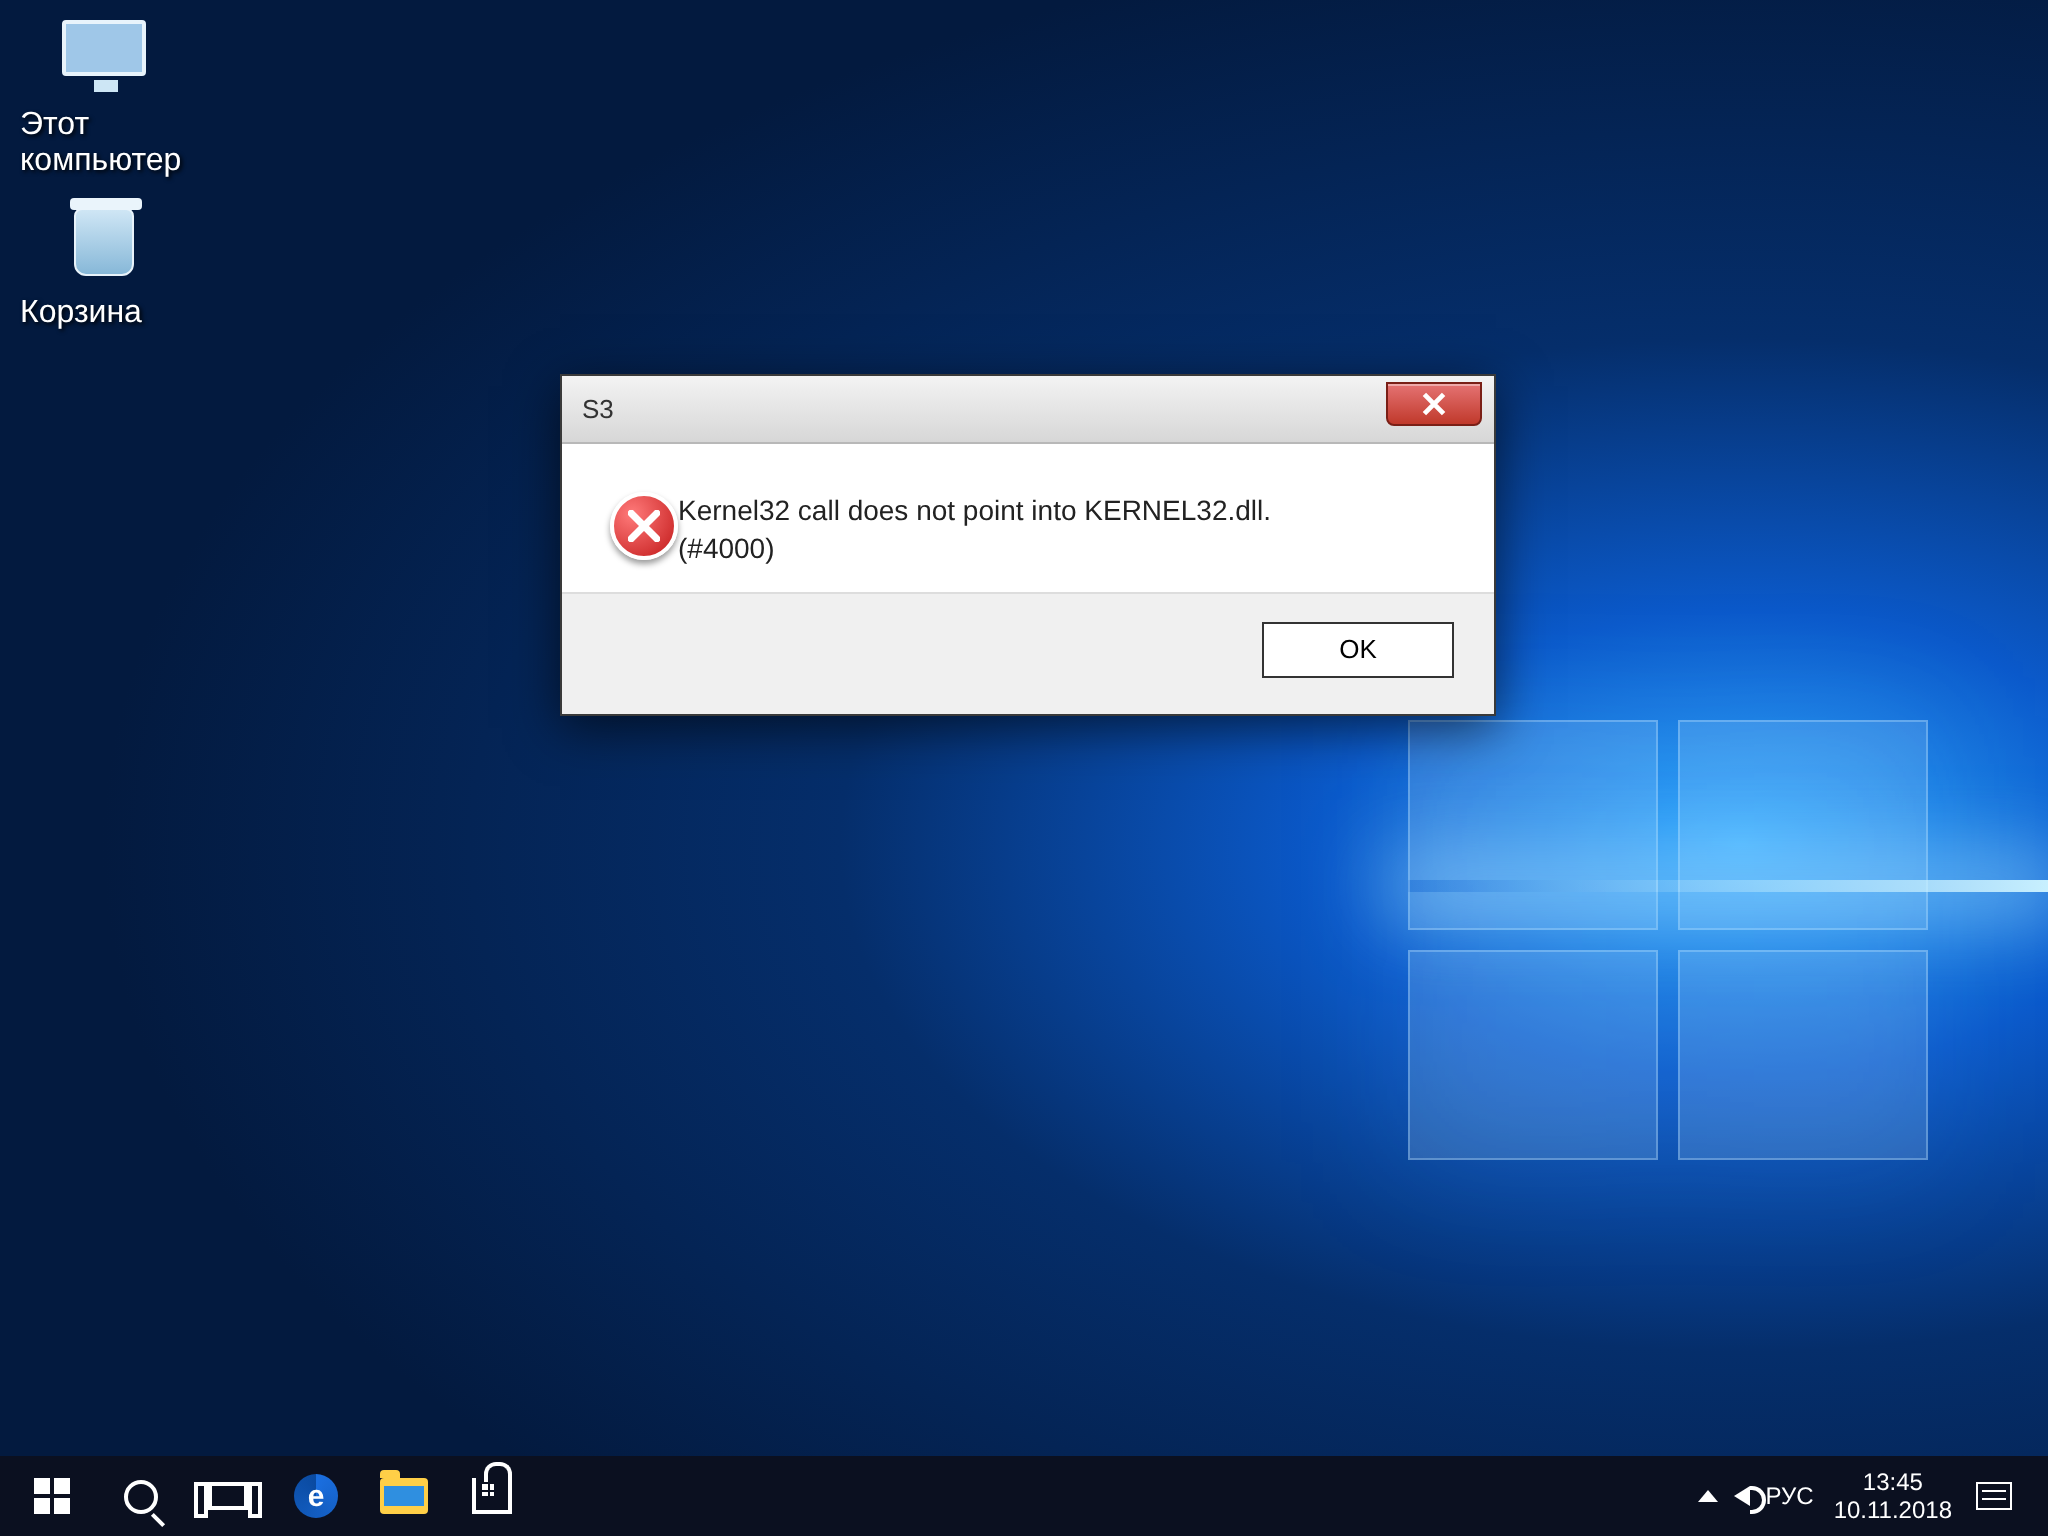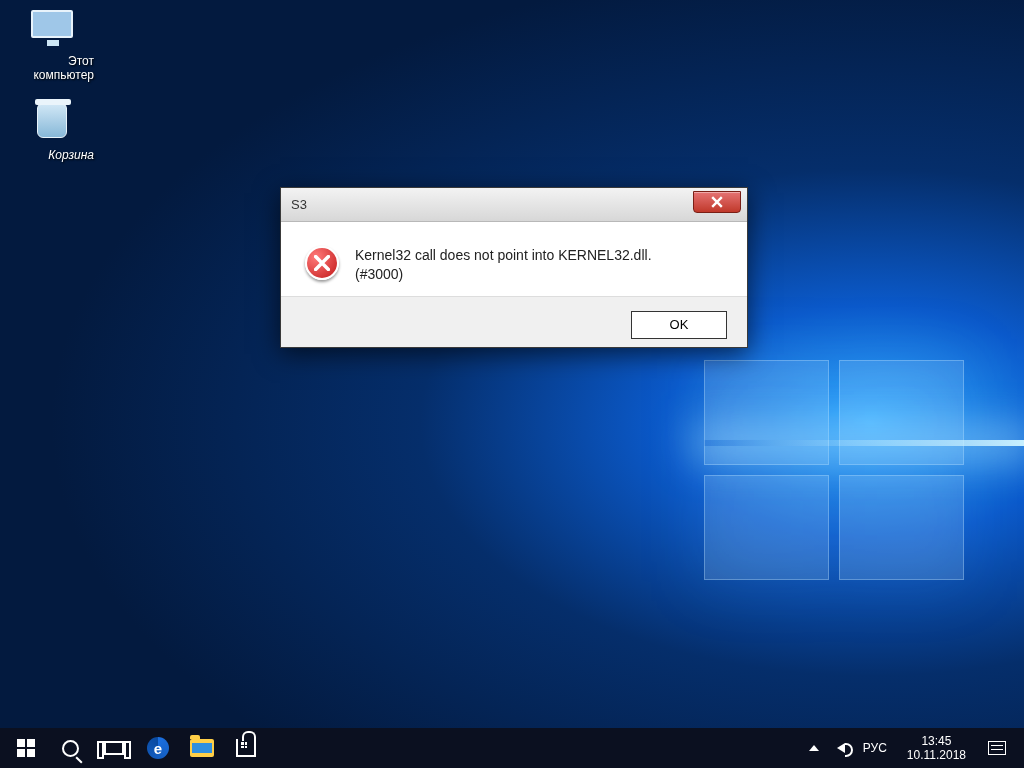--- a/index.html
+++ b/index.html
@@ -16,34 +16,34 @@
     filter: drop-shadow(0 0 30px rgba(120,200,255,.6));
   }
   .win-logo div { background: rgba(190,230,255,.18); border: 1px solid rgba(190,230,255,.35); }
   .glow {
     position: absolute; right: 0; top: 440px; width: 320px; height: 6px;
     background: linear-gradient(90deg, rgba(255,255,255,0), rgba(200,240,255,1));
     box-shadow: 0 0 40px 10px rgba(160,220,255,.7);
   }
 
   
-  .desktop-icon { position: absolute; width: 84px; text-align: right; font-size: 12px; text-shadow: 1px 1px 2px #000; }
+  .desktop-icon { position: absolute; width: 84px; text-align: left; font-size: 16px; text-shadow: 1px 1px 2px #000; }
   .desktop-icon .ic { width: 48px; height: 40px; margin: 0 auto 4px; position: relative; }
   #ic-pc { left: 10px; top: 10px; }
-  #ic-bin { left: 10px; top: 100px; font-style: italic; }
+  #ic-bin { left: 10px; top: 100px; }
   .monitor { width: 42px; height: 28px; background: #9fc7e8; border: 2px solid #e8f3fb; border-radius: 2px; margin: 0 auto; position: relative; }
   .monitor::after { content:""; position:absolute; left: 14px; top: 28px; width: 12px; height: 6px; background: #cde6f5; }
   .bin { width: 30px; height: 34px; margin: 4px auto 0; background: linear-gradient(180deg,#cfe6f5,#87b8d8); border-radius: 4px 4px 6px 6px; border: 1px solid #e8f3fb; position: relative; }
   .bin::before { content:""; position:absolute; left:-3px; top:-6px; width:36px; height:6px; background:#eaf4fb; border-radius:2px; }
 
   
   .taskbar { position: absolute; left: 0; right: 0; bottom: 0; height: 40px; background: #0b1020; display: flex; align-items: center; padding: 0 4px; }
   .tb-btn { width: 44px; height: 40px; display: flex; align-items: center; justify-content: center; color: #fff; }
   .tb-spacer { flex: 1; }
-  .tray { display: flex; align-items: center; gap: 10px; padding: 0 8px; font-size: 12px; color: #fff; height: 40px; }
+  .tray { display: flex; align-items: center; padding: 0 8px; font-size: 12px; color: #fff; height: 40px; }
   .clock { text-align: center; line-height: 1.2; font-size: 12px; padding: 0 6px; }
 
   
   .win4 { width: 18px; height: 18px; display: grid; grid-template-columns:1fr 1fr; grid-template-rows:1fr 1fr; gap:2px; }
   .win4 span { background:#fff; }
   .search-ic { width:17px;height:17px;border:2px solid #fff;border-radius:50%;position:relative;}
   .search-ic::after{content:"";position:absolute;right:-6px;bottom:-6px;width:8px;height:2px;background:#fff;transform:rotate(45deg);}
   .taskview-ic { width:20px;height:14px;border:2px solid #fff; position:relative;}
   .taskview-ic::before,.taskview-ic::after{content:"";position:absolute;width:3px;height:14px;border:2px solid #fff;top:-2px;}
   .taskview-ic::before{left:-9px;} .taskview-ic::after{right:-9px;}
@@ -74,24 +74,24 @@
     padding: 0 0 0 10px; color: #333; font-size: 13px;
   }
   .titlebar .spacer { flex:1; }
   .close-btn {
     width: 48px; height: 22px; margin-right: 6px; margin-top: -6px;
     background: linear-gradient(180deg,#e57373,#c0392b); border: 1px solid #7a1f16;
     border-radius: 0 0 4px 4px; display:flex;align-items:center;justify-content:center;
     box-shadow: inset 0 1px 0 rgba(255,255,255,.4);
   }
   .close-btn svg { width: 12px; height: 12px; }
-  .dlg-body { padding: 24px 24px 12px 24px; display:flex; gap:16px; color:#222; font-size:14px; line-height:1.35; background:#fff; }
+  .dlg-body { padding: 24px 24px 12px 24px; display:flex; color:#222; font-size:14px; line-height:1.35; background:#fff; }
   .err-icon { width:34px;height:34px;flex:none;border-radius:50%;background:radial-gradient(circle at 30% 30%,#ff7a7a,#c21919);box-shadow:0 2px 3px rgba(0,0,0,.4);display:flex;align-items:center;justify-content:center; border:2px solid #fff; }
   .err-icon svg{width:16px;height:16px;}
-  .dlg-footer { padding: 14px 20px 8px; background:#f0f0f0; border-top:1px solid #ddd; display:flex; justify-content:flex-end; }
+  .dlg-footer { padding: 14px 20px 18px; background:#f0f0f0; border-top:1px solid #ddd; display:flex; justify-content:flex-end; }
   .ok-btn { min-width: 96px; height: 28px; background:#fff; border:1px solid #333; font-size:13px; font-family: inherit; }
 </style>
 </head>
 <body>
 
 <div class="win-logo">
   <div></div>
     <div></div>
     <div></div>
     <div></div>
@@ -122,21 +122,21 @@
     </div>
   </div>
   <div class="dlg-body">
     <div class="err-icon">
       <svg viewBox="0 0 10 10">
           <path d="M1 1 L9 9 M9 1 L1 9" stroke="#fff" stroke-width="2.2" fill="none" stroke-linecap="round"></path>
         </svg>
     </div>
     <div>
       <div>Kernel32 call does not point into KERNEL32.dll.</div>
-      <div>(#3000)</div>
+      <div>(#4000)</div>
     </div>
   </div>
   <div class="dlg-footer">
     <button class="ok-btn">OK</button>
   </div>
 </div>
 
 <div class="taskbar">
   <div class="tb-btn hover">
     <div class="win4">

